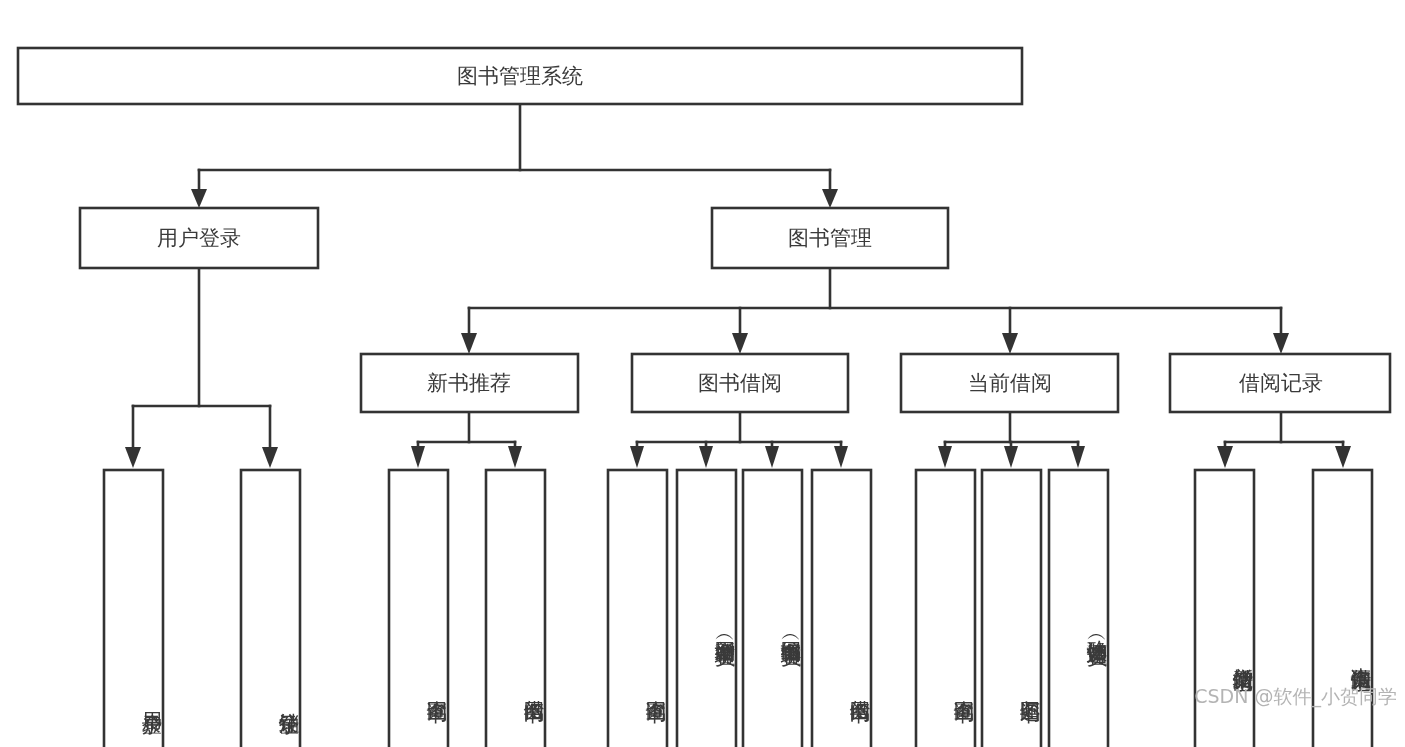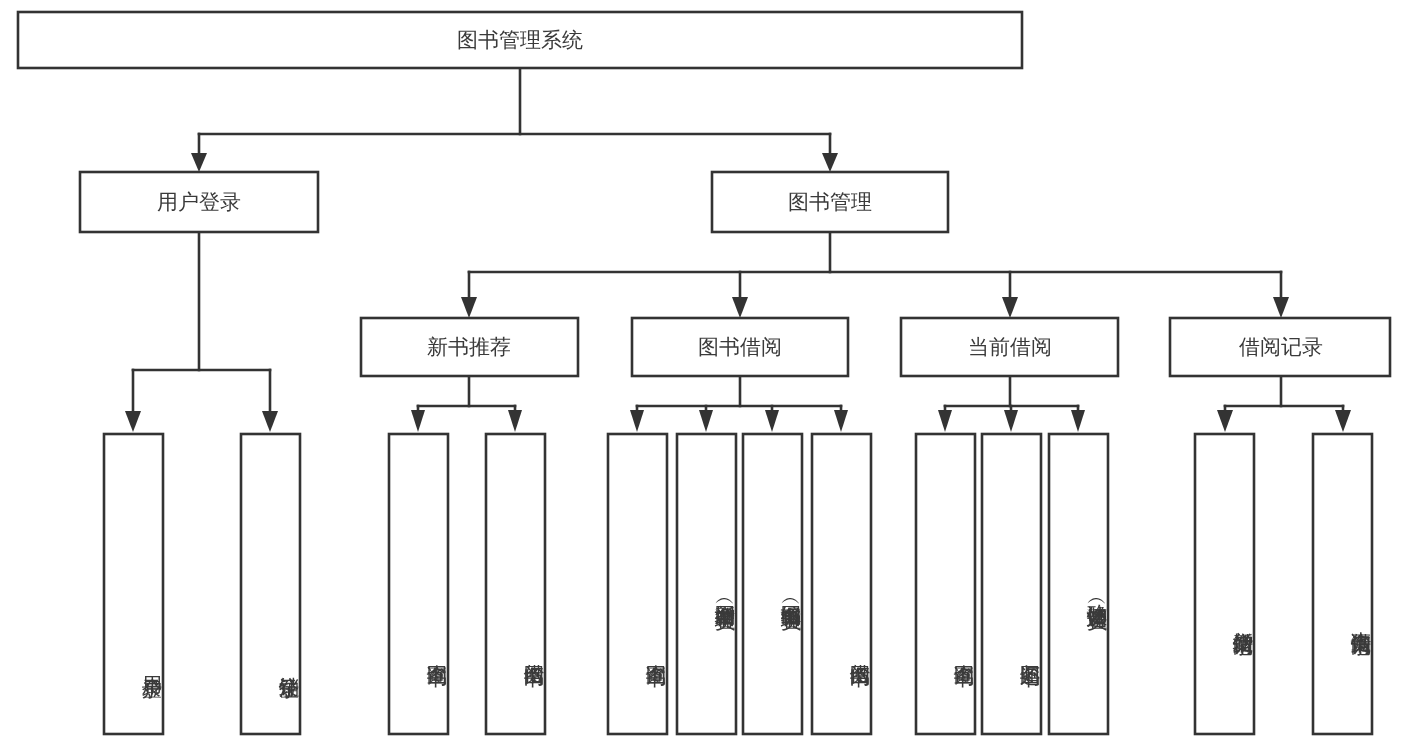--- a/index.html
+++ b/index.html
@@ -11,20 +11,21 @@
     width: 1405px;
     height: 747px;
     font-family: "DejaVu Sans", "Liberation Sans", sans-serif;
     overflow: hidden;
   }
   #diagram-root {
     position: relative;
     width: 1405px;
     height: 680px;
     background: #ffffff;
+    margin-top: 36px;
   }
   svg#diagram-svg {
     position: absolute;
     left: 0;
     top: 0;
     width: 1405px;
     height: 747px;
   }
   .node-box {
     fill: #ffffff;
@@ -223,13 +224,14 @@
   <div class="leaf-label" style="left:743px; top:434px; width:59px; height:300px; padding-top:8px;">编辑图书（管理员）</div>
   <div class="leaf-label" style="left:812px; top:434px; width:59px; height:300px; padding-top:66px;">借阅图书</div>
 
   <div class="leaf-label" style="left:916px; top:434px; width:59px; height:300px; padding-top:66px;">查询图书</div>
   <div class="leaf-label" style="left:982px; top:434px; width:59px; height:300px; padding-top:66px;">归还图书</div>
   <div class="leaf-label" style="left:1049px; top:434px; width:59px; height:300px; padding-top:8px;">确认归还（管理员）</div>
 
   <div class="leaf-label" style="left:1195px; top:434px; width:59px; height:300px; padding-top:34px;">新增借阅记录</div>
   <div class="leaf-label" style="left:1313px; top:434px; width:59px; height:300px; padding-top:34px;">查询借阅记录</div>
 
+  <div class="watermark">CSDN @软件_小贺同学</div>
 </div>
 
 </body></html>

